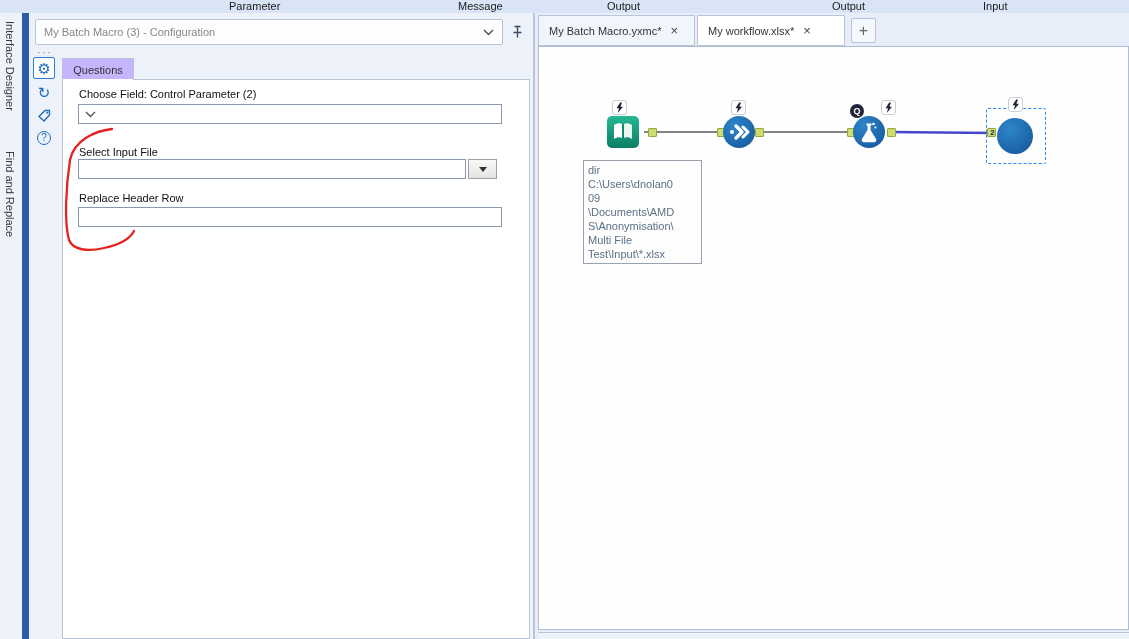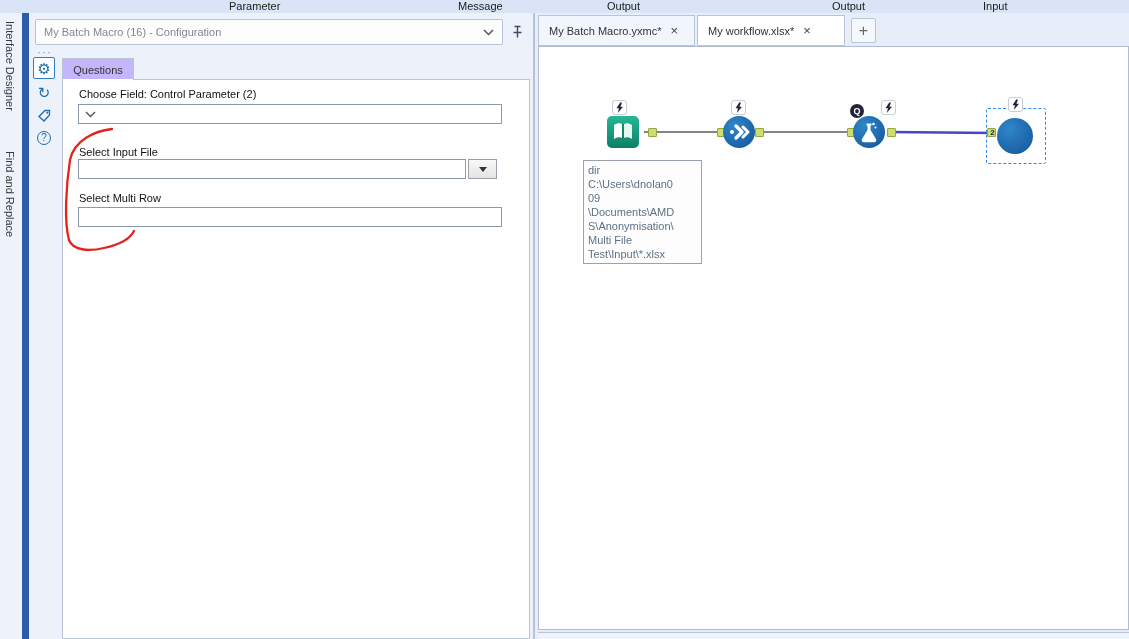--- a/index.html
+++ b/index.html
@@ -71,21 +71,21 @@
   </div>
 
   <div class="leftrail">
     <div class="vtab" style="top:8px">Interface Designer</div>
     <div class="vtab" style="top:138px">Find and Replace</div>
   </div>
   <div class="bluestrip"></div>
 
   <div class="idpanel">
     <div class="id-header">
-      <span class="title">My Batch Macro (16) - Configuration</span>
+      <span class="title">My Batch Macro (3) - Configuration</span>
       <svg width="11" height="7">
           <polyline points="1,1 5.5,5.5 10,1" fill="none" stroke="#555" stroke-width="1.5"></polyline>
         </svg>
     </div>
     <div class="pinbtn">
       <svg width="16" height="16">
           <path d="M5.5 2.5h6M8.5 2.5v6M4.5 8.5h8M8.5 8.5v5" stroke="#3c4a66" stroke-width="1.4" fill="none"></path>
         </svg>
     </div>
     <div class="dots">···</div>
@@ -105,21 +105,21 @@
     <div class="iconbox" style="left:4px;top:114px">
       <span class="qi">?</span>
     </div>
 
     <div class="qtab">
         <span>Questions</span>
       </div>
     <div class="qcard">
       <div class="flabel" style="left:16px;top:8px">Choose Field: Control Parameter (2)</div>
       <div class="flabel" style="left:16px;top:66px">Select Input File</div>
-      <div class="flabel" style="left:16px;top:112px">Select Multi Row</div>
+      <div class="flabel" style="left:16px;top:112px">Replace Header Row</div>
     </div>
     <div class="combo">
       <svg width="11" height="7">
           <polyline points="1,1 5.5,5.5 10,1" fill="none" stroke="#555" stroke-width="1.4"></polyline>
         </svg>
     </div>
     <input class="ti" style="left: 49px; top: 146px; width: 388px;">
     <div class="ddbtn">
         <span class="tri"></span>
       </div>

